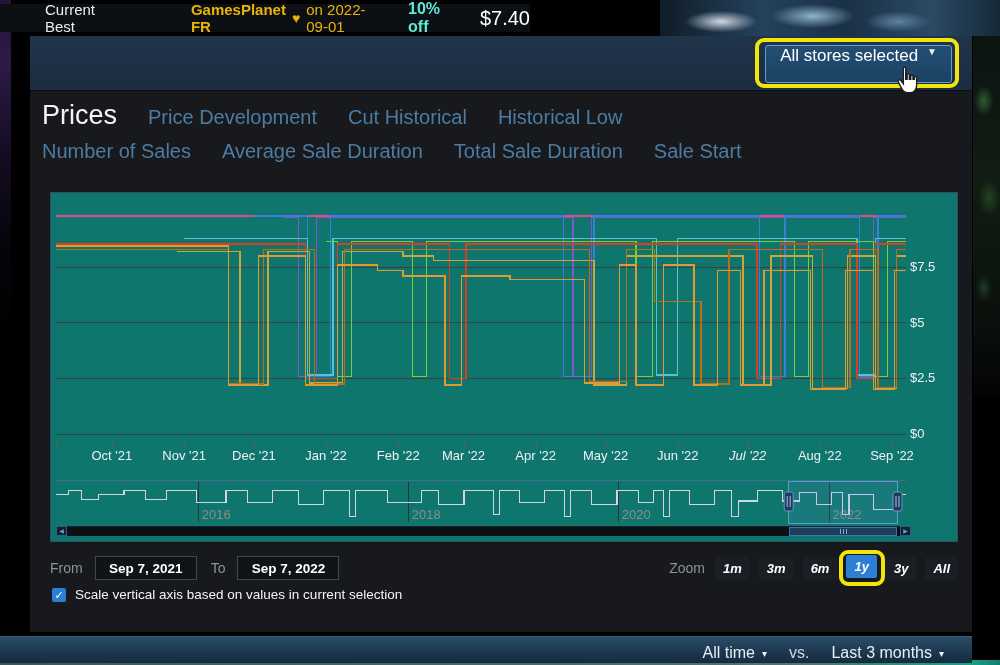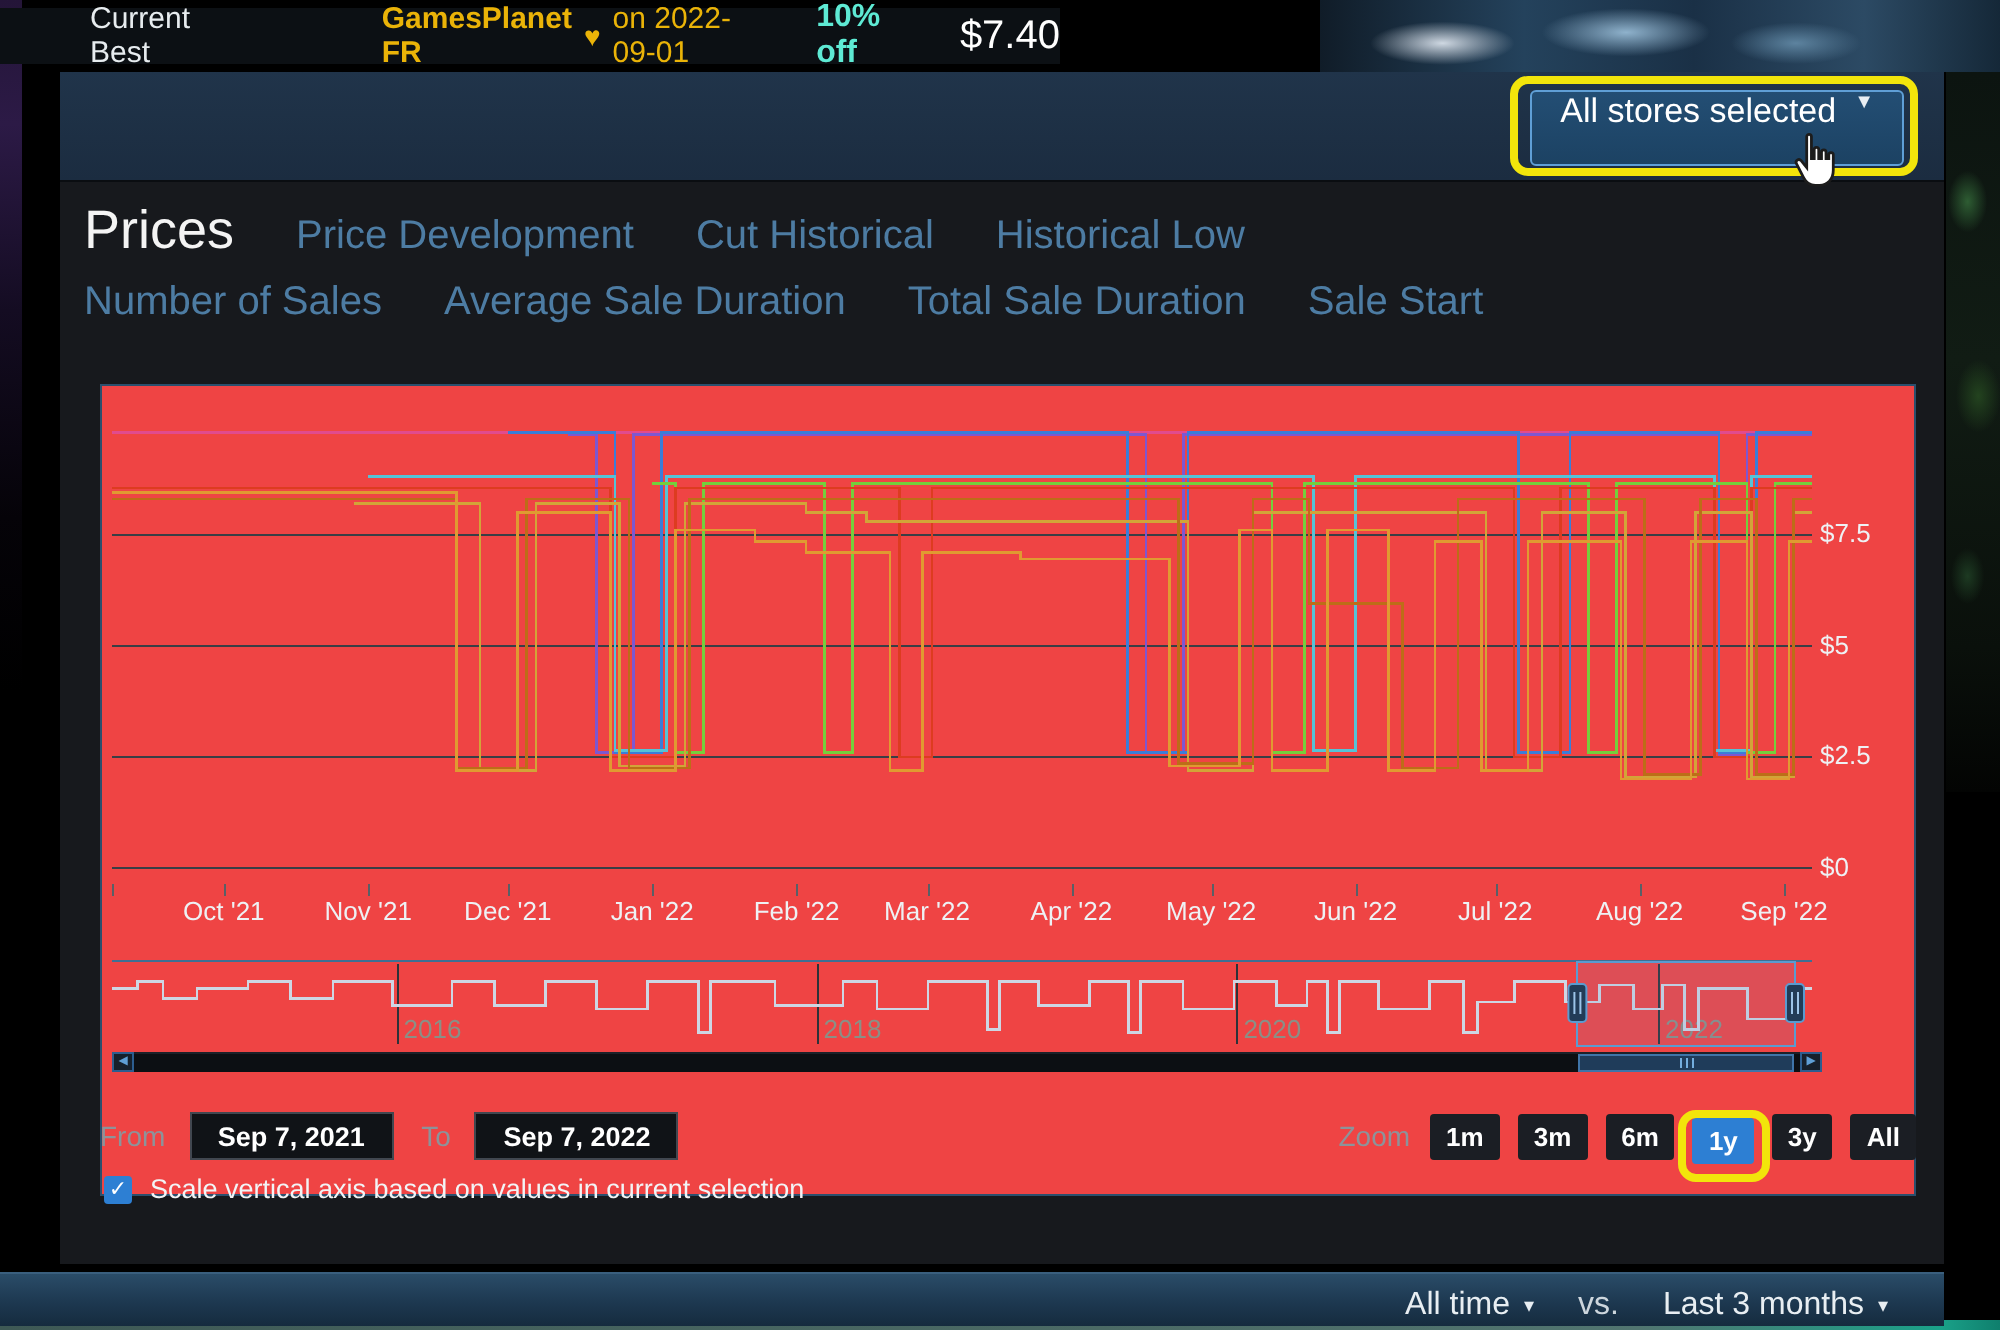--- a/index.html
+++ b/index.html
@@ -50,22 +50,22 @@
 
   .cursor-hand{position:absolute;left:864px;top:30px;width:26px;height:30px;z-index:10;}
 
   
   .tabs{position:absolute;left:12px;top:64px;width:880px;}
   .tab-row{display:flex;align-items:baseline;column-gap:31px;margin-bottom:9px;}
   .tab{color:#4d7ca3;font-size:20px;cursor:pointer;white-space:nowrap;}
   .tab.active{color:#f4f4f4;font-size:27px;}
 
   
-  .chart-box{position:absolute;left:20px;top:156px;width:908px;height:406px;
-    border:1px solid #2b4f6d;background:#ef4444;box-sizing:border-box;}
+  .chart-box{position:absolute;left:20px;top:156px;width:908px;height:350px;
+    border:1px solid #2b4f6d;background:#0f766e;box-sizing:border-box;}
   #price-plot{position:absolute;left:5px;top:8px;}
   .ytick{position:absolute;left:859px;width:46px;color:#eef1f4;font-size:13px;text-align:left;}
   .x-axis{position:absolute;left:5px;top:249px;width:850px;height:22px;}
   .x-axis .xtick{position:absolute;top:0;width:1px;height:6px;background:#5a5f66;}
   .x-axis .xlabel{position:absolute;top:6px;transform:translateX(-50%);color:#eef1f4;font-size:13px;white-space:nowrap;}
   #nav-plot{position:absolute;left:5px;top:287px;}
   .scrollbar{position:absolute;left:5px;top:333px;width:855px;height:10px;display:flex;align-items:stretch;}
   .sb-arrow{width:11px;background:#16202c;border:1px solid #2c5d8f;box-sizing:border-box;
     color:#5f9fd6;font-size:6px;line-height:8px;text-align:center;cursor:pointer;}
   .sb-track{position:relative;flex:1;background:#0c0f13;border-top:1px solid #1c2129;box-sizing:border-box;}
@@ -73,21 +73,21 @@
     display:flex;align-items:center;justify-content:center;gap:2px;cursor:grab;}
   .sb-thumb i{display:block;width:1px;height:5px;background:#74aede;}
 
   
   .controls{position:absolute;left:20px;top:517px;width:908px;height:30px;
     display:flex;align-items:center;justify-content:space-between;}
   .ctl-left,.ctl-right{display:flex;align-items:center;}
   .ctl-label{color:#8d939a;font-size:14px;}
   .date-input{width:100px;height:22px;margin:0 14px 0 12px;background:#101317;border:1px solid #414750;
     color:#fff;font-weight:bold;font-size:13.5px;display:flex;align-items:center;justify-content:center;cursor:text;}
-  .zoom-group{display:flex;align-items:flex-end;gap:9px;margin-left:10px;}
+  .zoom-group{display:flex;align-items:flex-start;gap:9px;margin-left:10px;font-style:italic;}
   .zoom-btn{background:#1b1e24;color:#fff;font-weight:bold;font-size:13px;border-radius:2px;
     padding:4px 8px;cursor:pointer;}
   .zoom-btn.active{background:#2d7fd3;}
   .zoom-wrap{position:relative;}
   .ring-zoom{left:-7px;top:-7px;width:38px;height:28px;}
 
   
   .scale-row{position:absolute;left:22px;top:551px;display:flex;align-items:center;gap:9px;}
   .checkbox{width:14px;height:14px;background:#2d7fd3;border-radius:2px;color:#fff;
     font-size:11px;font-weight:bold;line-height:14px;text-align:center;cursor:pointer;}
@@ -186,21 +186,21 @@
         <span class="xtick" style="left: 836px;"></span>
         <span class="xlabel" style="left: 55.9px;">Oct '21</span>
         <span class="xlabel" style="left: 128.1px;">Nov '21</span>
         <span class="xlabel" style="left: 197.9px;">Dec '21</span>
         <span class="xlabel" style="left: 270.1px;">Jan '22</span>
         <span class="xlabel" style="left: 342.3px;">Feb '22</span>
         <span class="xlabel" style="left: 407.5px;">Mar '22</span>
         <span class="xlabel" style="left: 479.7px;">Apr '22</span>
         <span class="xlabel" style="left: 549.6px;">May '22</span>
         <span class="xlabel" style="left: 621.8px;">Jun '22</span>
-        <span class="xlabel" style="left: 691.6px;">Jul '22</span>
+        <span class="xlabel" style="left: 691.6px; font-style: italic;">Jul '22</span>
         <span class="xlabel" style="left: 763.8px;">Aug '22</span>
         <span class="xlabel" style="left: 836px;">Sep '22</span>
       </div>
     <svg id="nav-plot" width="850" height="44" viewBox="0 0 850 44">
         <line x1="0" x2="850" y1="0.5" y2="0.5" stroke="#3f6f93" stroke-width="1"></line>
         <line x1="142.8" x2="142.8" y1="2" y2="42" stroke="#2d3238" stroke-width="1" shape-rendering="crispEdges"></line>
         <text x="145.8" y="39" fill="#8b8f86" font-size="13">2016</text>
         <line x1="352.75" x2="352.75" y1="2" y2="42" stroke="#2d3238" stroke-width="1" shape-rendering="crispEdges"></line>
         <text x="355.75" y="39" fill="#8b8f86" font-size="13">2018</text>
         <line x1="562.7" x2="562.7" y1="2" y2="42" stroke="#2d3238" stroke-width="1" shape-rendering="crispEdges"></line>

